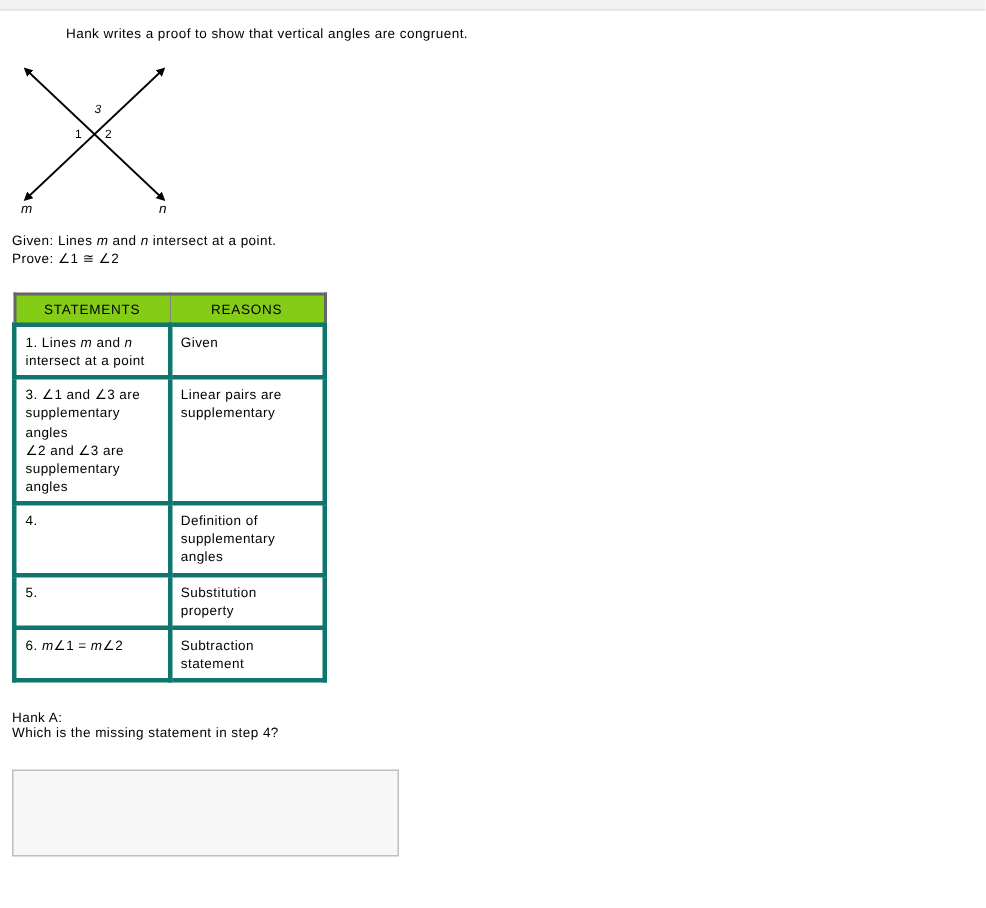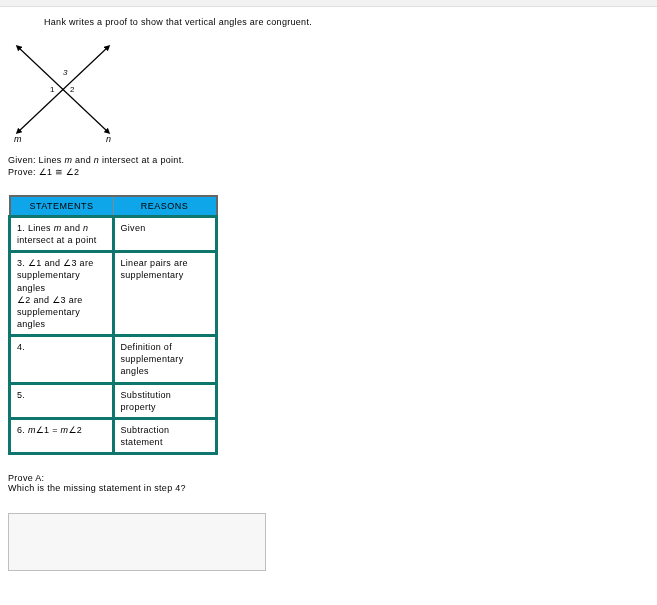--- a/index.html
+++ b/index.html
@@ -37,21 +37,21 @@
   .angle {
     display: inline-block;
   }
   .proof-table {
     border-collapse: collapse;
     margin-top: 18px;
     width: 210px;
     border: 2px solid #666;
   }
   .proof-table th {
-    background: #0ea5e9;
+    background: #84cc16;
     font-weight: normal;
     font-size: 9px;
     letter-spacing: 0.5px;
     text-align: center;
     padding: 4px 6px;
     border: 1px solid #888;
   }
   .proof-table td {
     border: 3px solid #0f766e;
     padding: 4px 6px;
@@ -156,20 +156,20 @@
       <tr>
         <td class="stcol">
           <span>6. </span><em>m</em><span>∠1 = </span><em>m</em><span>∠2</span>
         </td>
         <td class="rcol">Subtraction statement</td>
       </tr>
     </tbody>
   </table>
 
   <div class="questions">
-    <div class="lbl">Prove A:</div>
+    <div class="lbl">Hank A:</div>
     <div>Which is the missing statement in step 4?</div>
     <br>
   </div>
 
   <textarea class="answer-box" style=""></textarea>
 
 </div>
 
 </body></html>

